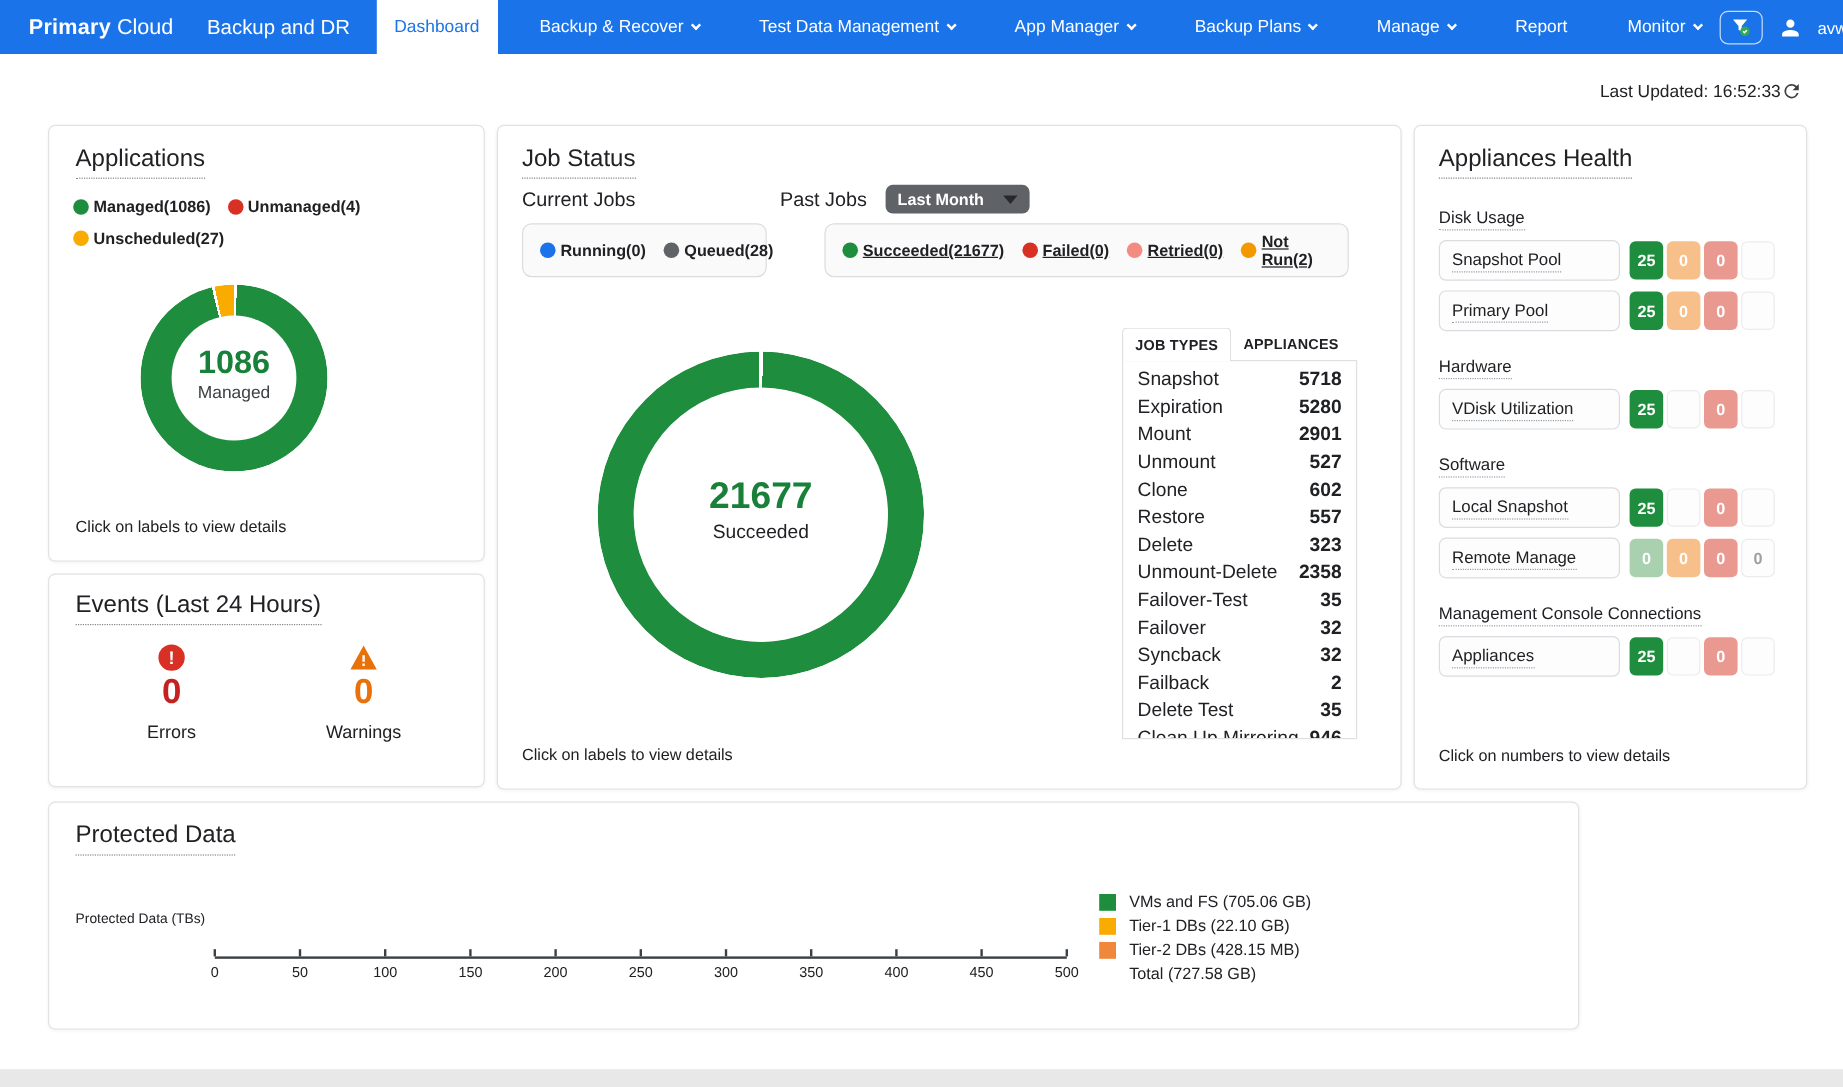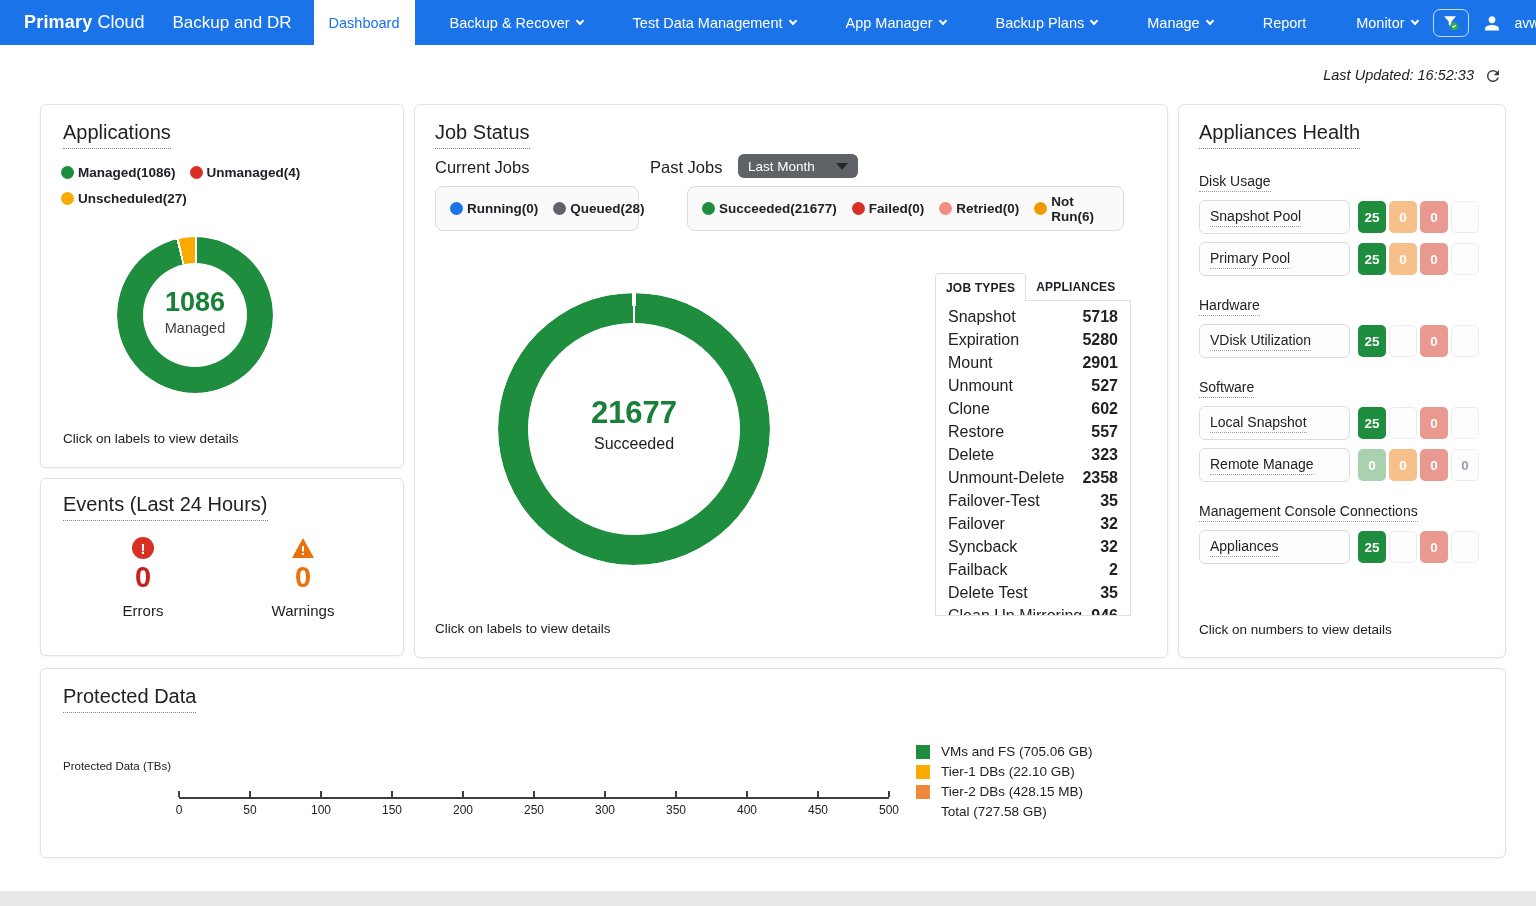--- a/index.html
+++ b/index.html
@@ -15,21 +15,21 @@
   .nav-items { display: flex; align-items: stretch; margin-left: 22px; gap: 20px; }
   .nav-item { display: flex; align-items: center; padding: 0 15px; color: #fff; font-size: 14.5px; font-weight: 500; cursor: pointer; white-space: nowrap; }
   .nav-item.active { background: #fff; color: #1a73e8; }
   .chev { display: inline-block; width: 6px; height: 6px; border-right: 2px solid currentColor; border-bottom: 2px solid currentColor; transform: rotate(45deg); margin-left: 7px; margin-top: -4px; }
   .nav-right { margin-left: auto; display: flex; align-items: center; margin-right: 20px; gap: 13px; }
   .funnel-box { width: 36px; height: 28px; border: 1.5px solid rgba(255,255,255,.75); border-radius: 7px; display: flex; align-items: center; justify-content: center; cursor: pointer; }
   .nav-email { color: #fff; font-size: 14px; }
   .help-circle { width: 20px; height: 20px; border-radius: 50%; background: #fff; color: #1a73e8; font-weight: 700; font-size: 14px; display: flex; align-items: center; justify-content: center; cursor: pointer; }
 
   
-  .last-updated { position: absolute; top: 67px; right: 34px; display: flex; align-items: flex-start; gap: 10px; font-size: 14.5px; color: #202124; font-style: italic; }
+  .last-updated { position: absolute; top: 67px; right: 34px; display: flex; align-items: flex-end; gap: 0; font-size: 14.5px; color: #202124; }
 
   
   .card { position: absolute; background: #fff; border: 1px solid #e2e2e2; border-radius: 6px; box-shadow: 0 1px 3px rgba(0,0,0,.05); }
   .card-title { font-size: 20px; font-weight: 500; color: #202124; display: inline-block; border-bottom: 1px dotted #80868b; padding-bottom: 4px; }
   .dotted { border-bottom: 1px dotted #9aa0a6; padding-bottom: 2px; }
   .footer-note { font-size: 13.5px; color: #202124; }
 
   
   .card-apps { left: 40px; top: 104px; width: 364px; height: 364px; }
   .apps-title { position: absolute; left: 22px; top: 16px; }
@@ -59,25 +59,25 @@
   .ev-num.red { color: #c5221f; }
   .ev-num.orange { color: #e8710a; }
   .ev-label { font-size: 15px; margin-top: 8px; color: #202124; }
 
   
   .card-jobs { left: 414px; top: 104px; width: 754px; height: 554px; }
   .jobs-title { position: absolute; left: 20px; top: 16px; }
   .sub-label { position: absolute; font-size: 16.5px; font-weight: 500; }
   .cj-label { left: 20px; top: 53px; }
   .pj-label { left: 235px; top: 53px; }
-  .dropdown { position: absolute; left: 323px; top: 49px; width: 120px; height: 24px; background: #5f6368; border-radius: 6px; color: #fff; display: flex; align-items: center; justify-content: space-between; padding: 0 10px; font-size: 13.5px; font-weight: 400; cursor: pointer; }
+  .dropdown { position: absolute; left: 323px; top: 49px; width: 120px; height: 24px; background: #5f6368; border-radius: 6px; color: #fff; display: flex; align-items: center; justify-content: space-between; padding: 0 10px; font-size: 13.5px; font-weight: 700; cursor: pointer; }
   .dd-caret { width: 0; height: 0; border-left: 6px solid transparent; border-right: 6px solid transparent; border-top: 7px solid #26282b; }
   .legend-box { position: absolute; top: 81px; height: 45px; background: #fafafa; border: 1px solid #dcdcdc; border-radius: 8px; display: flex; align-items: center; padding: 16px 14px; gap: 15px; }
   .legend-box.cj { left: 20px; width: 204px; }
-  .legend-box.pj { left: 272px; width: 437px; }
+  .legend-box.pj { left: 272px; width: 437px; text-decoration: underline; }
   .jobs-donut { left: 83px; top: 188px; width: 272px; height: 272px;
     background: conic-gradient(#fff 0 0.7deg, #1e8e3e 0.7deg 359.3deg, #fff 359.3deg 360deg);
     -webkit-mask: radial-gradient(closest-side, transparent 77%, #000 78%); mask: radial-gradient(closest-side, transparent 77%, #000 78%); }
   .jobs-donut::after { inset: 30px; }
   .jobs-center { position: absolute; left: 83px; top: 188px; width: 272px; text-align: center; padding-top: 102px; }
   .jobs-center .big { font-size: 31px; font-weight: 700; color: #188038; }
   .jobs-center .sub { font-size: 16px; color: #202124; margin-top: 4px; }
   .jt-table { position: absolute; left: 520px; top: 168px; width: 196px; }
   .jt-tabs { display: flex; font-size: 12px; font-weight: 600; letter-spacing: .2px; }
   .jt-tab { padding: 7px 10px 6px; cursor: pointer; white-space: nowrap; }
@@ -96,21 +96,21 @@
   .hb { width: 28px; height: 32px; border-radius: 5px; margin-left: 3px; display: flex; align-items: center; justify-content: center; font-size: 13.5px; font-weight: 700; color: #fff; cursor: pointer; }
   .hb.solid-green { background: #1e8e3e; }
   .hb.light-orange { background: #f7c08a; }
   .hb.light-red { background: #e9998f; }
   .hb.light-green { background: #a9d0af; }
   .hb.blank { background: #fdfdfd; border: 1px solid #ececec; }
   .hb.blank-zero { background: #fdfdfd; border: 1px solid #ececec; color: #9aa0a6; font-weight: 600; }
   .health-footer { position: absolute; left: 20px; bottom: 20px; }
 
   
-  .card-pd { left: 40px; top: 668px; width: 1466px; height: 190px; }
+  .card-pd { left: 40px; top: 668px; width: 1276px; height: 190px; }
   .pd-title { position: absolute; left: 22px; top: 16px; }
   .pd-ylabel { position: absolute; left: 22px; top: 91px; font-size: 11.5px; color: #202124; }
   .pd-axis { position: absolute; left: 138px; top: 122px; width: 710px; height: 34px; }
   .pd-line { position: absolute; top: 6px; left: 0; right: 0; height: 2px; background: #3c4043; }
   .pd-ticks { position: absolute; top: 0; left: 0; right: 0; display: flex; justify-content: space-between; }
   .pd-tick { display: flex; flex-direction: column; align-items: center; width: 0; }
   .pd-mark { width: 2px; height: 6px; background: #3c4043; }
   .pd-tick-label { margin-top: 6px; font-size: 12px; color: #202124; }
   .pd-legend { position: absolute; left: 875px; top: 75px; }
   .pd-leg-item { display: flex; align-items: center; gap: 11px; margin-bottom: 5px; font-size: 13.5px; font-weight: 500; }
@@ -256,21 +256,21 @@
       <span class="leg-item">
           <span class="dot" style="background:#d93025"></span>
           <span>Failed(0)</span>
         </span>
       <span class="leg-item">
           <span class="dot" style="background:#f28b82"></span>
           <span>Retried(0)</span>
         </span>
       <span class="leg-item">
           <span class="dot" style="background:#f29900"></span>
-          <span>Not Run(6)</span>
+          <span>Not Run(2)</span>
         </span>
     </div>
     <div class="donut jobs-donut"></div>
     <div class="jobs-center">
       <div class="big">21677</div>
       <div class="sub">Succeeded</div>
     </div>
     <div class="jt-table">
       <div class="jt-tabs">
         <span class="jt-tab active">JOB TYPES</span>

